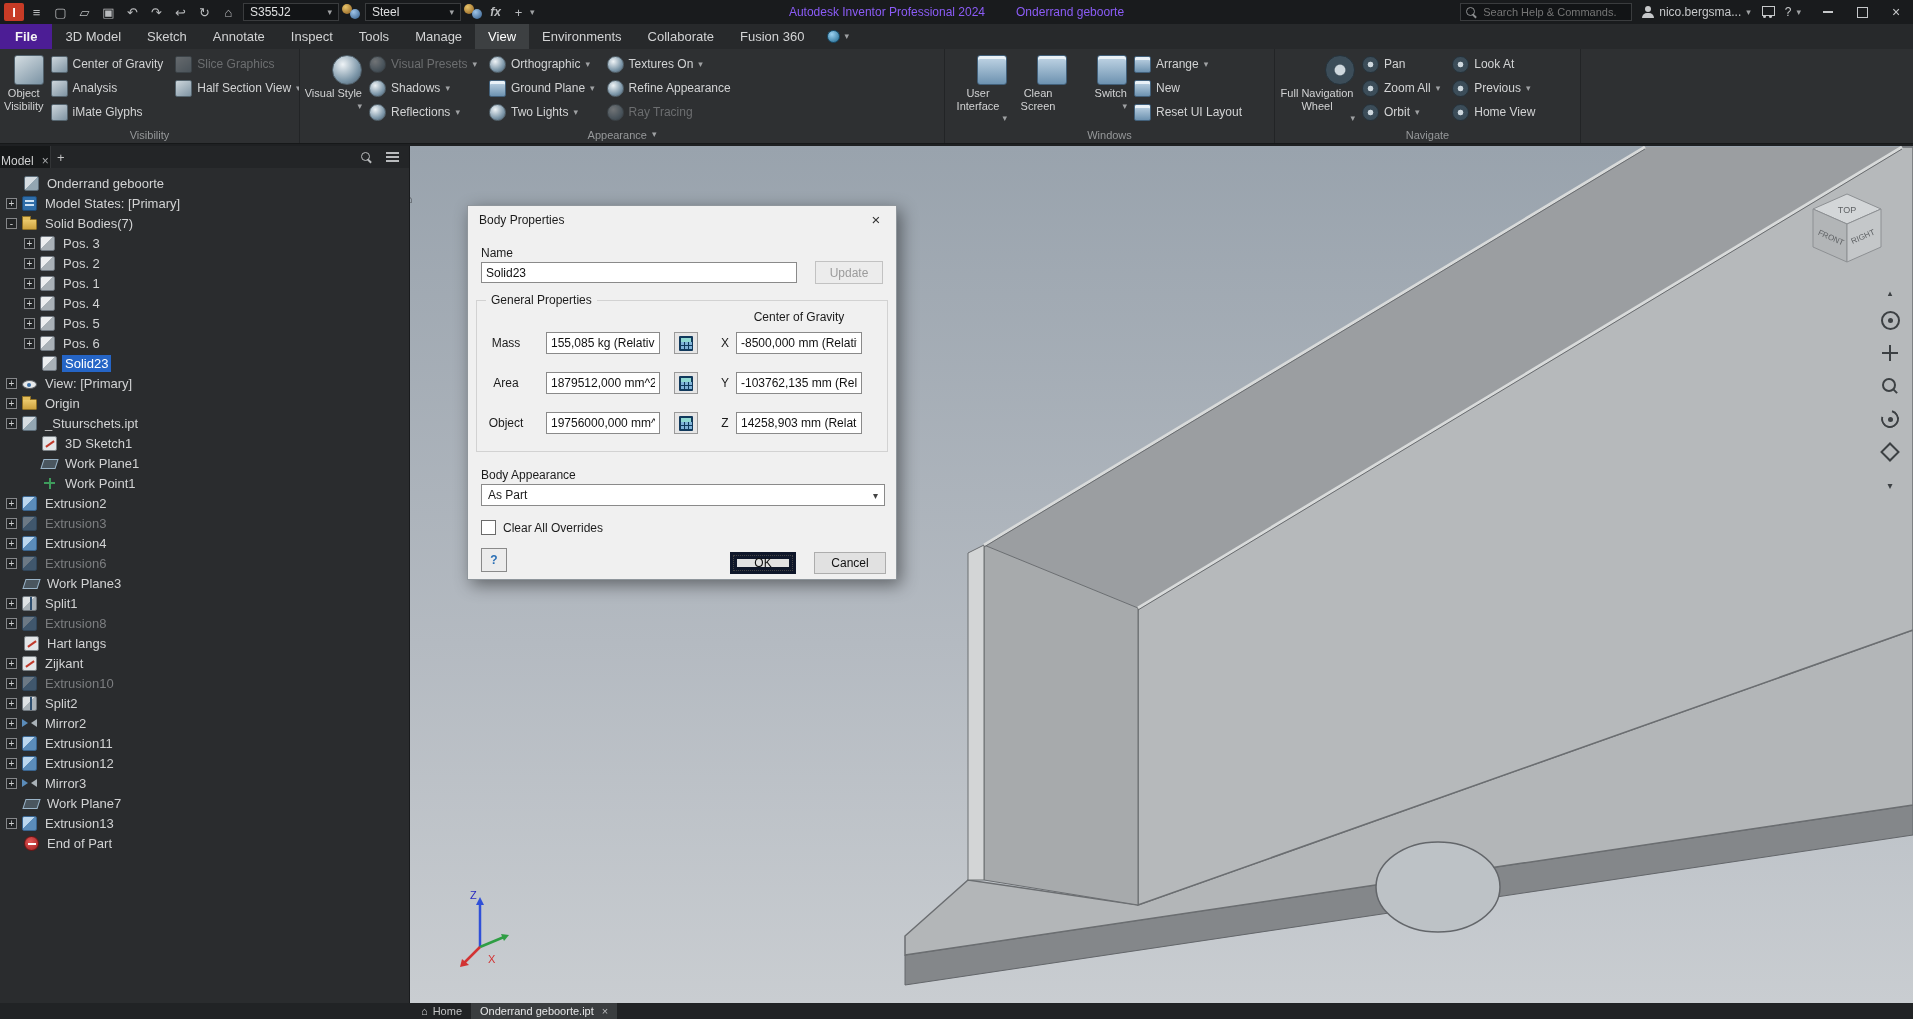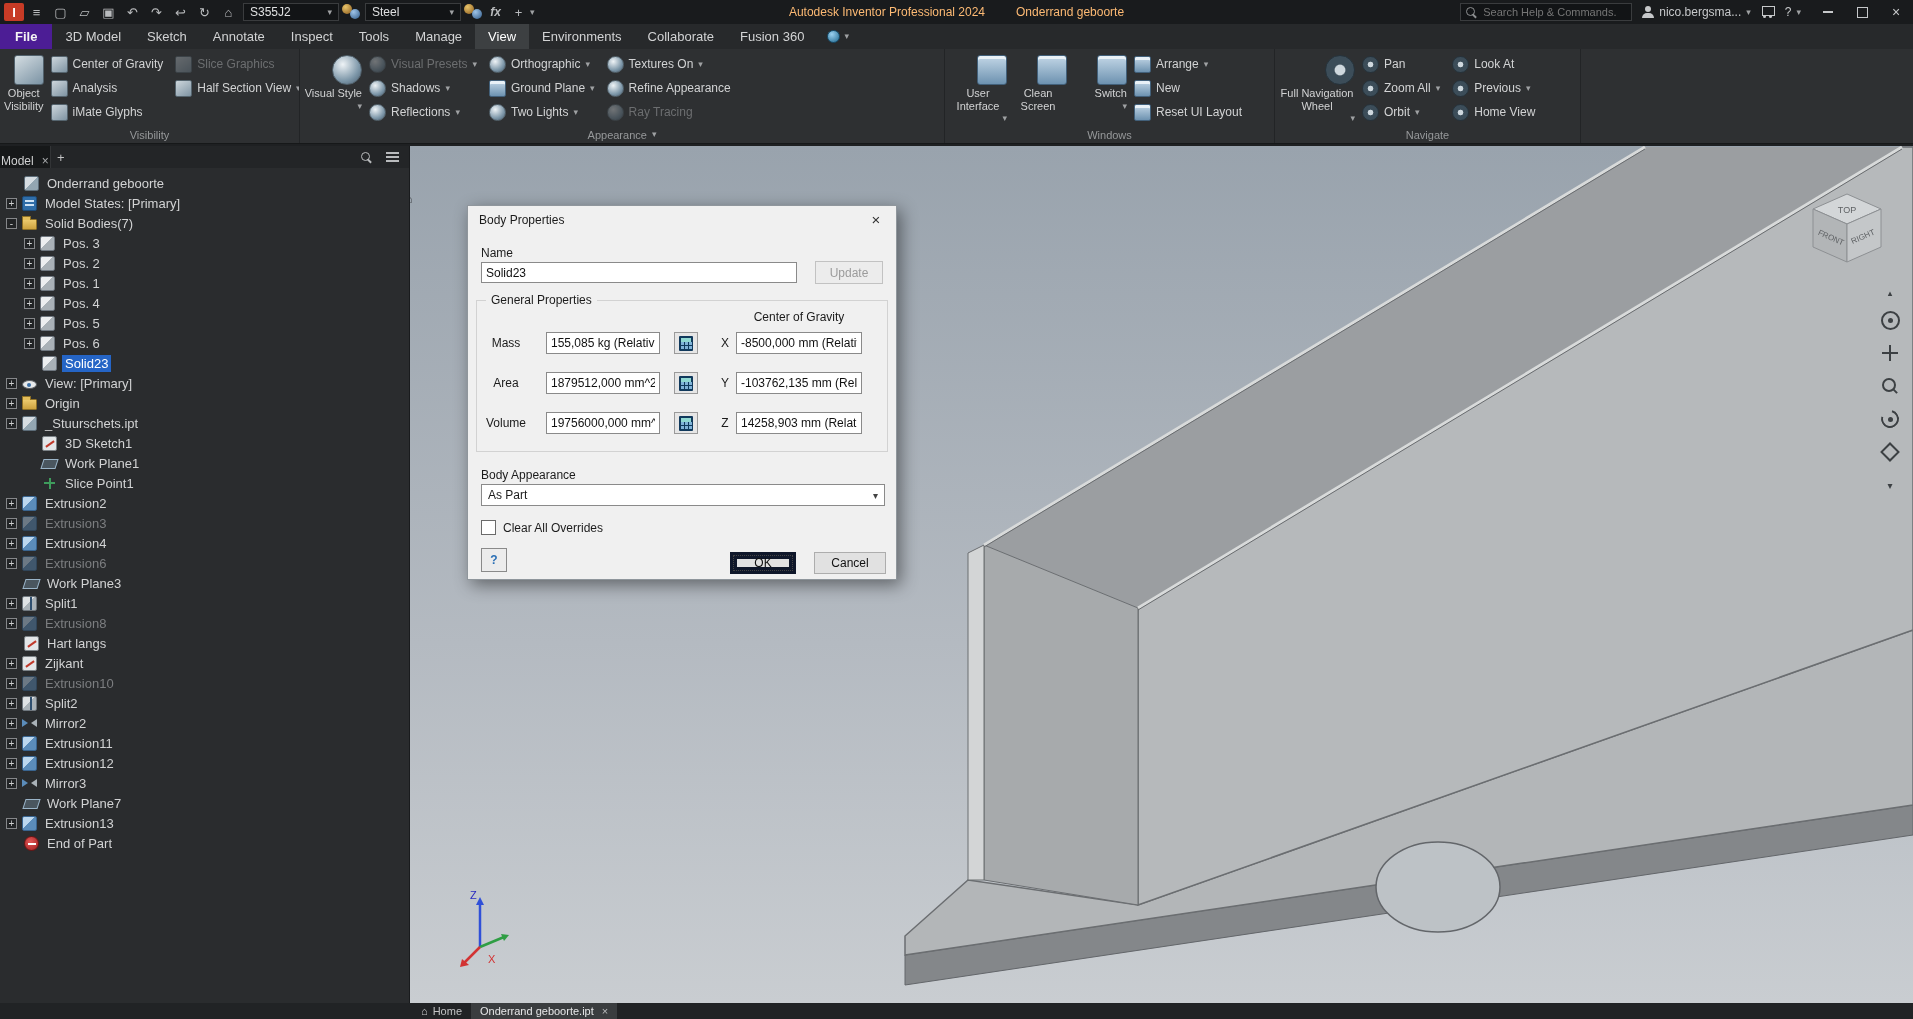--- a/index.html
+++ b/index.html
@@ -14,21 +14,21 @@
   .qicon.logo{background:#c73b26;color:#fff;width:20px;height:18px;border-radius:2px;font-weight:bold}
   .combo-dark{height:18px;background:#121416;border:1px solid #3a3c3e;color:#dfe0e1;
     display:flex;align-items:center;padding:0 6px;gap:10px;margin:0 3px;min-width:96px;justify-content:space-between}
   .chev{font-size:9px;color:#9fa1a3;line-height:1}
   .balls{width:20px;height:16px;position:relative}
   .balls::before,.balls::after{content:"";position:absolute;width:10px;height:10px;border-radius:50%;
     background:radial-gradient(circle at 35% 30%,#e8c46a,#8a5a1d)}
   .balls::after{left:8px;top:5px;background:radial-gradient(circle at 35% 30%,#9fc4e8,#2f5a88)}
   .fx{font-style:italic;font-weight:bold;color:#b9bbbd;font-size:12px}
   #title-center{position:absolute;left:50%;transform:translateX(-50%);display:flex;gap:31px;
-    color:#fdba74;font-size:12px;white-space:nowrap}
+    color:#8b5cf6;font-size:12px;white-space:nowrap}
   #title-right{margin-left:auto;display:flex;align-items:center;gap:10px;height:100%}
   .searchbox{width:172px;height:18px;background:#121416;border:1px solid #3a3c3e;
     display:flex;align-items:center;padding:0 5px;gap:6px;color:#8d8f91}
   .searchbox input{background:none;border:none;color:#c9cacb;font-size:11px;width:134px;outline:none;
     font-family:"Liberation Sans",sans-serif}
   .i-search{width:11px;height:11px;position:relative;flex:none}
   .i-search::before{content:"";position:absolute;width:7px;height:7px;border:1.5px solid currentColor;border-radius:50%;left:0;top:0}
   .i-search::after{content:"";position:absolute;width:5px;height:1.5px;background:currentColor;transform:rotate(45deg);left:6px;top:8px}
   .i-person{width:12px;height:12px;position:relative}
   .i-person::before{content:"";position:absolute;left:3px;top:0;width:6px;height:6px;border-radius:50%;background:currentColor}
@@ -517,21 +517,21 @@
         <span class="tlabel">3D Sketch1</span>
       </div>
       <div class="trow" style="padding-left: 24px;">
         <span class="tspacer"></span>
         <span class="ti ti-plane"></span>
         <span class="tlabel">Work Plane1</span>
       </div>
       <div class="trow" style="padding-left: 24px;">
         <span class="tspacer"></span>
         <span class="ti ti-point"></span>
-        <span class="tlabel">Slice Point1</span>
+        <span class="tlabel">Work Point1</span>
       </div>
       <div class="trow" style="padding-left: 6px;">
         <span class="texp">+</span>
         <span class="ti ti-extrude"></span>
         <span class="tlabel">Extrusion2</span>
       </div>
       <div class="trow" style="padding-left: 6px;">
         <span class="texp">+</span>
         <span class="ti ti-extrude idim"></span>
         <span class="tlabel dim">Extrusion3</span>
@@ -698,21 +698,21 @@
   <div class="drow" style="top:166px">
     <span class="rlabel">Area</span>
     <input class="rin1 dinput" type="text" value="1879512,000 mm^2 (R" style="">
     <span class="rcalc">
         <span class="calcicon"></span>
       </span>
     <span class="raxis">Y</span>
     <input class="rin2 dinput" type="text" value="-103762,135 mm (Relati" style="">
   </div>
   <div class="drow" style="top:206px">
-    <span class="rlabel">Volume</span>
+    <span class="rlabel">Object</span>
     <input class="rin1 dinput" type="text" value="19756000,000 mm^3 (" style="">
     <span class="rcalc">
         <span class="calcicon"></span>
       </span>
     <span class="raxis">Z</span>
     <input class="rin2 dinput" type="text" value="14258,903 mm (Relative" style="">
   </div>
 
   <div class="abs d-app-label">Body Appearance</div>
   <div class="abs d-combo">

